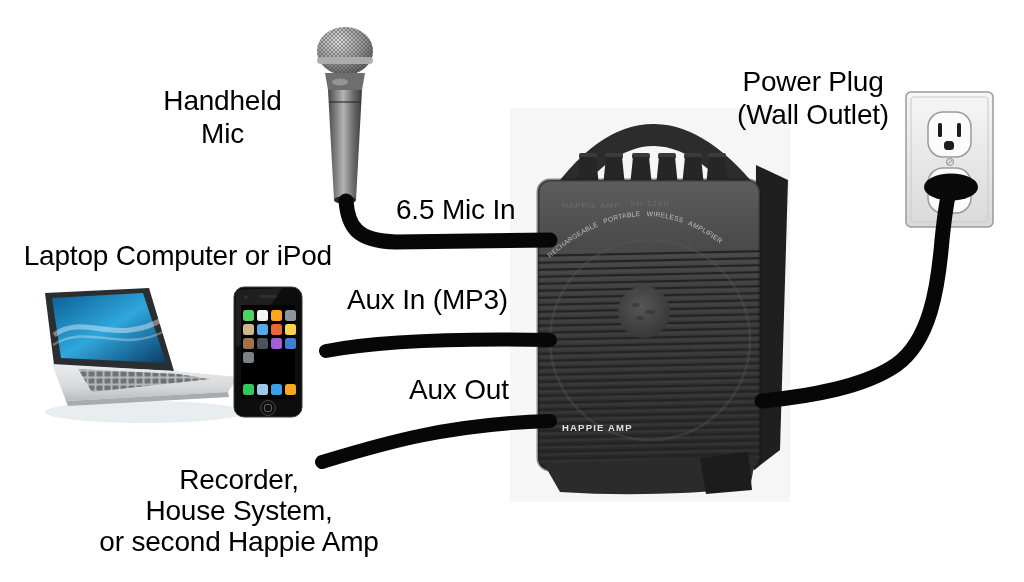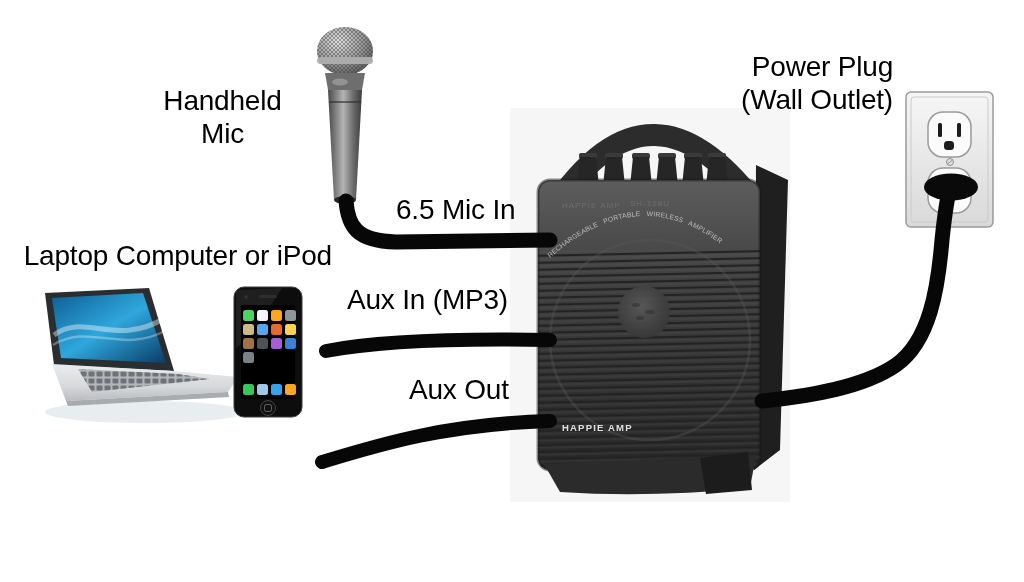--- a/index.html
+++ b/index.html
@@ -11,21 +11,21 @@
   .label{
     position:absolute;z-index:5;color:#000;font-size:28px;line-height:33px;
     white-space:pre-line;letter-spacing:-0.2px;
   }
   .label.center{text-align:center;}
   #lbl-handheld-mic{left:125px;top:84px;width:195px;text-align:center;}
   #lbl-laptop{left:22px;top:239px;width:310px;text-align:right;}
   #lbl-mic-in{left:396px;top:193px;}
   #lbl-aux-in{left:347px;top:283px;}
   #lbl-aux-out{left:409px;top:373px;text-align:right;}
-  #lbl-power{left:733px;top:50px;width:160px;text-align:right;}
+  #lbl-power{left:733px;top:65px;width:160px;}
   #lbl-recorder{left:78px;top:464px;width:322px;line-height:31px;}
 </style>
 </head>
 <body>
 
 <div class="canvas">
 
   <svg class="gfx" width="1024" height="582" viewBox="0 0 1024 582">
     <defs>
       <linearGradient id="ampGrad" x1="0" y1="0" x2="0" y2="1">
@@ -202,13 +202,16 @@
   </svg>
 
   <div class="label center" id="lbl-handheld-mic">Handheld
 Mic</div>
   <div class="label center" id="lbl-laptop">Laptop Computer or iPod</div>
   <div class="label" id="lbl-mic-in">6.5 Mic In</div>
   <div class="label" id="lbl-aux-in">Aux In (MP3)</div>
   <div class="label" id="lbl-aux-out">Aux Out</div>
   <div class="label center" id="lbl-power">Power Plug
 (Wall Outlet)</div>
+  <div class="label center" id="lbl-recorder">Recorder,
+House System,
+or second Happie Amp</div>
 </div>
 
 </body></html>

